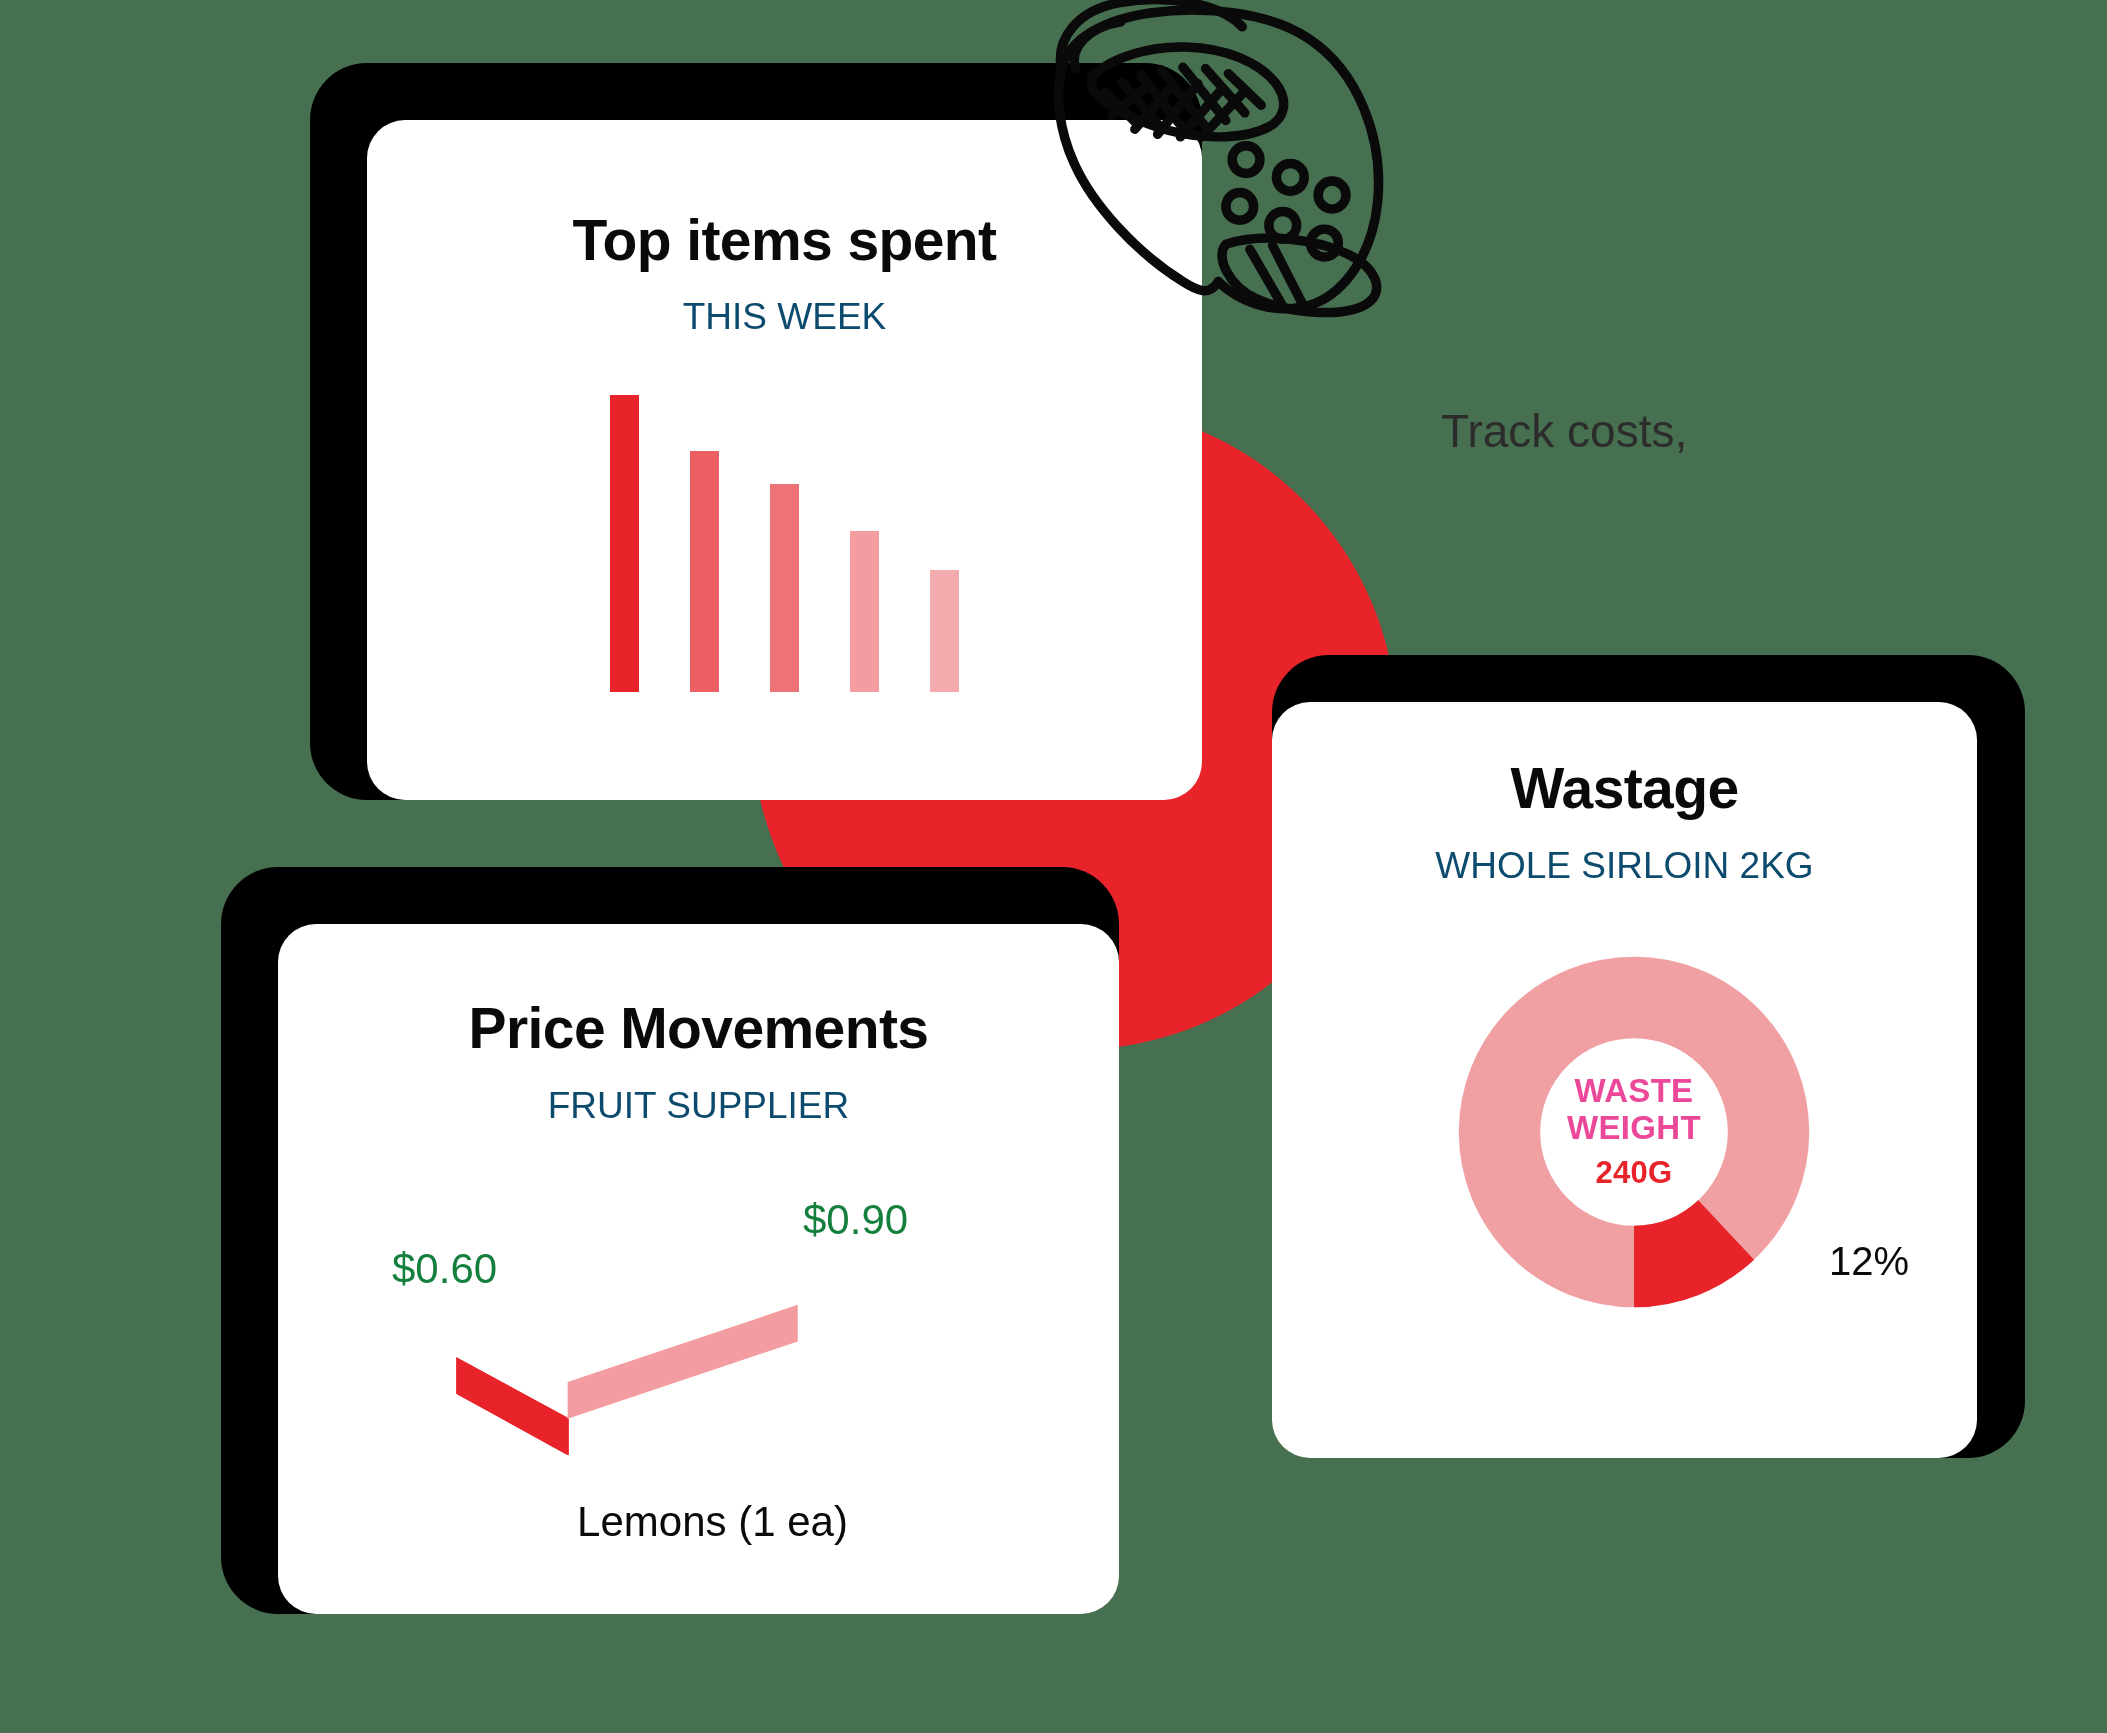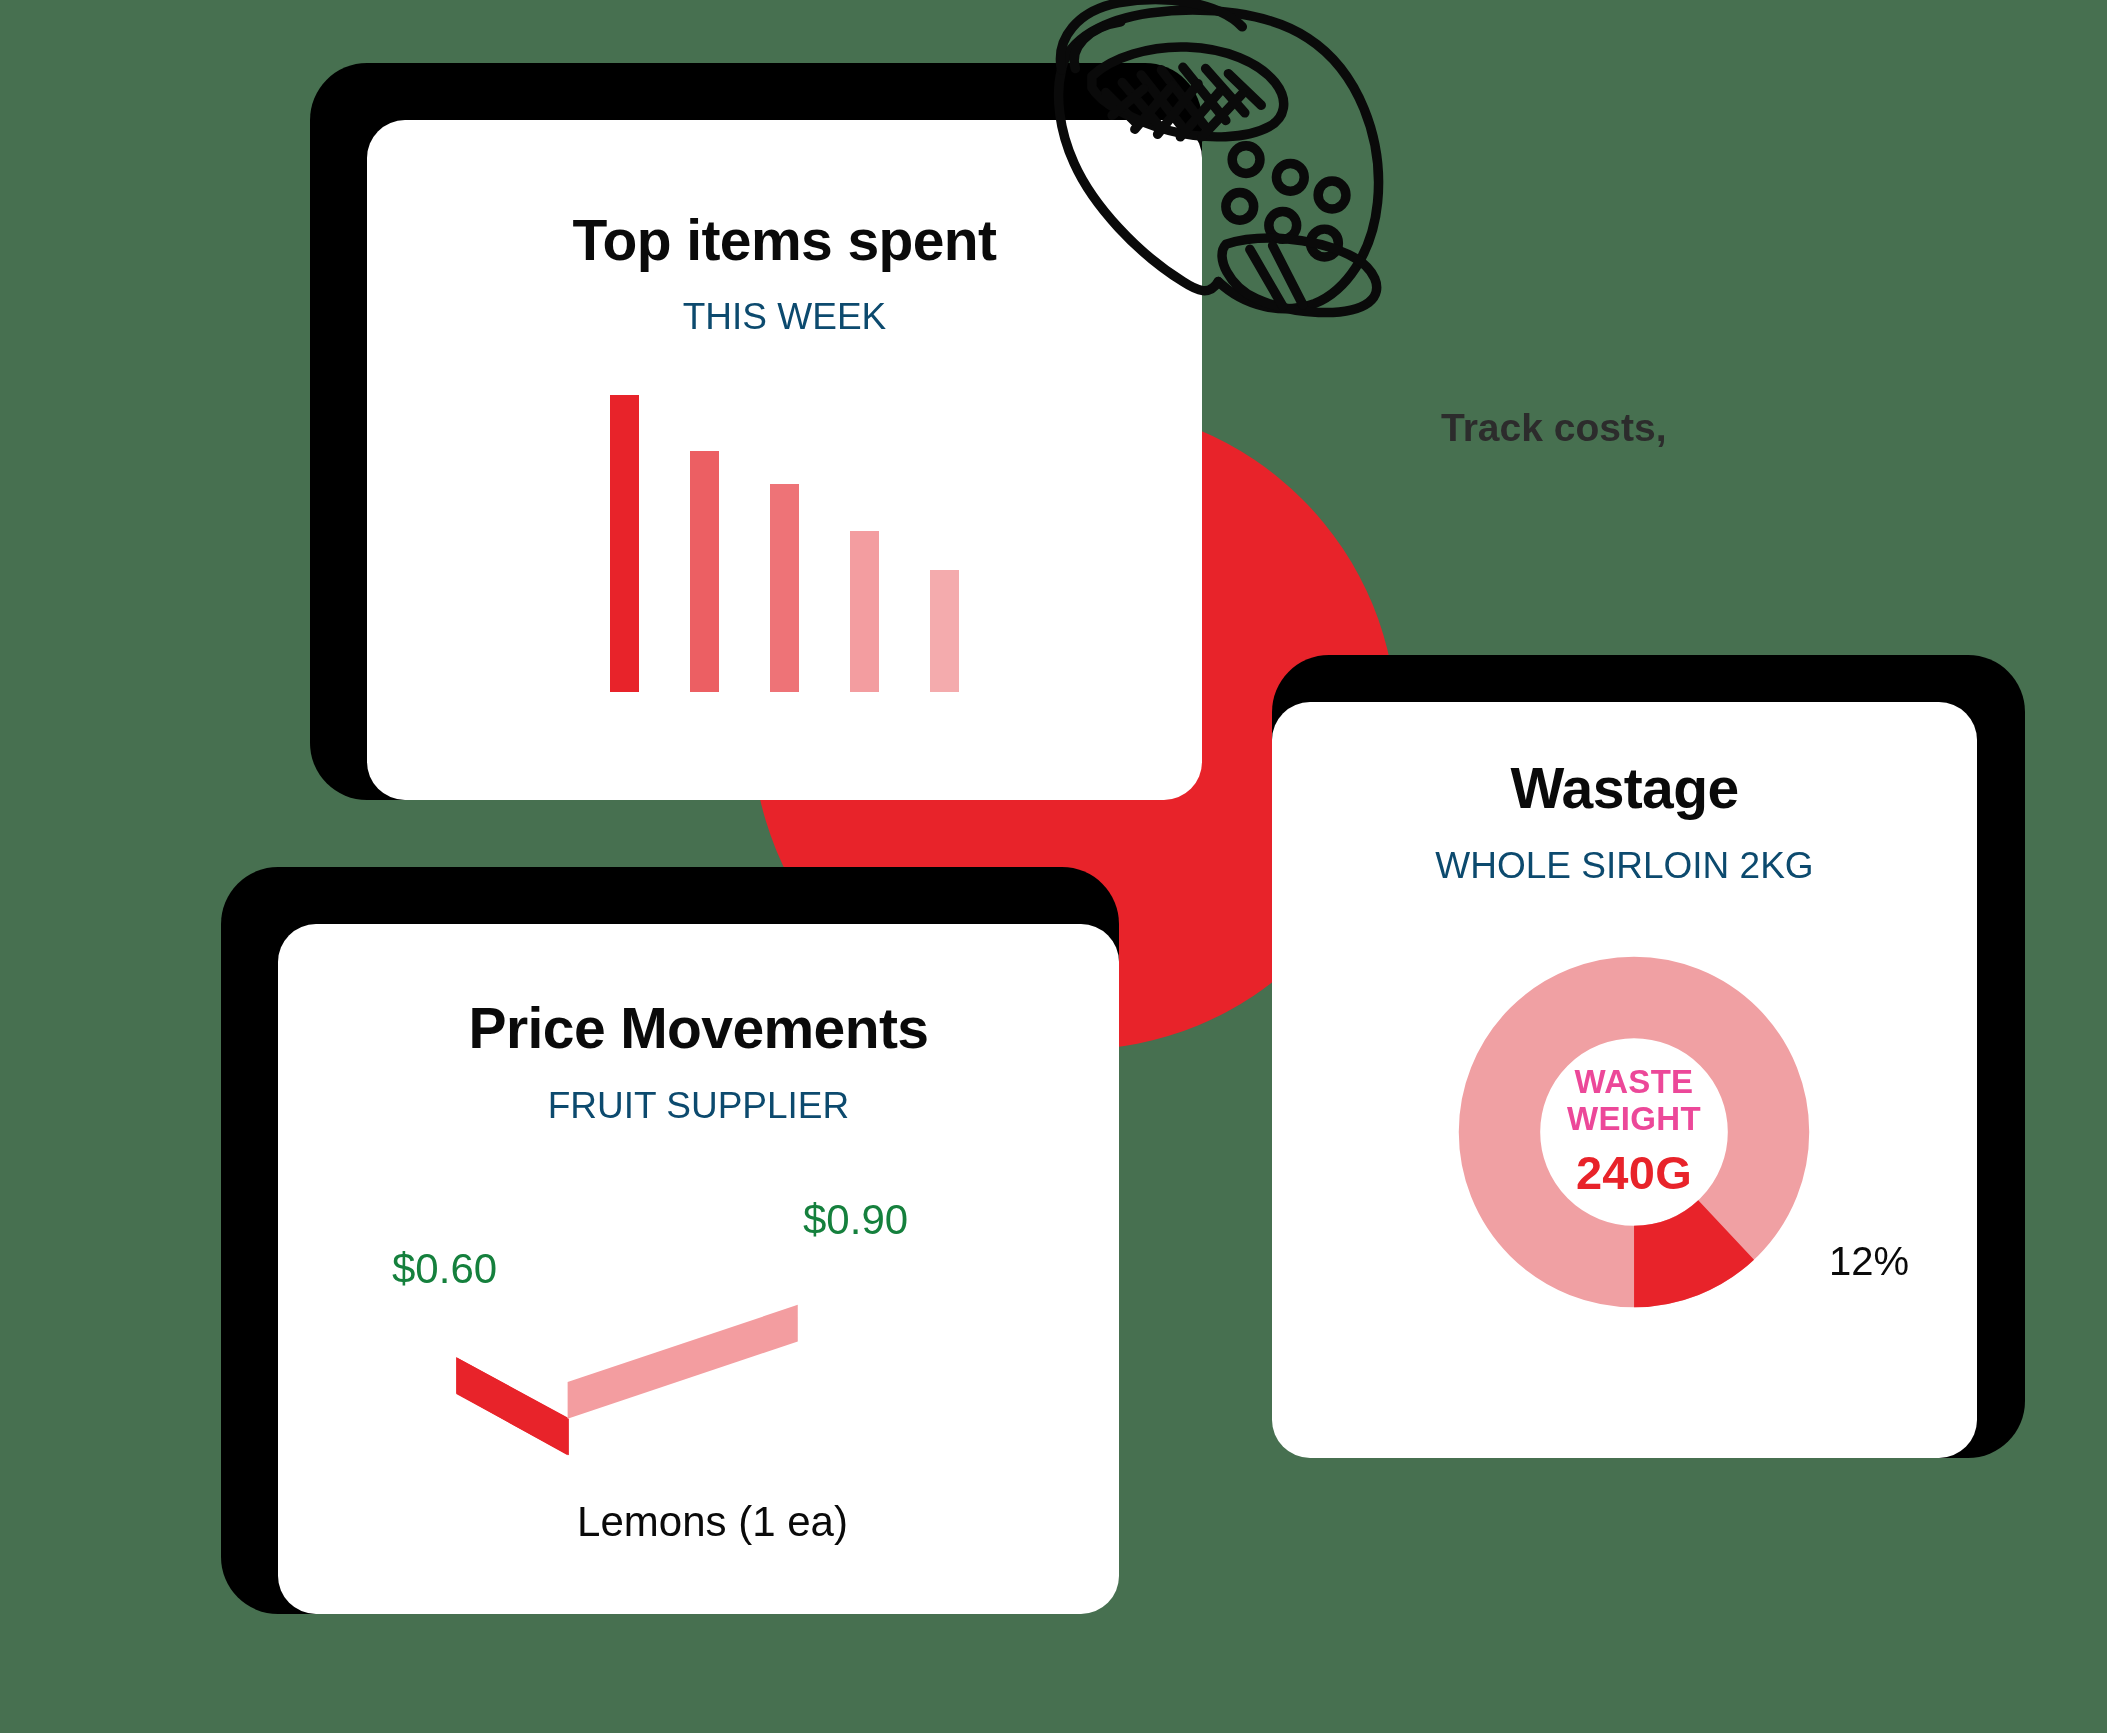--- a/index.html
+++ b/index.html
@@ -102,38 +102,37 @@
     position:absolute;
     left:185px;top:12.7px;width:354px;height:354px;
     display:flex;flex-direction:column;
     align-items:center;justify-content:center;
     pointer-events:none;
   }
   .donut-center .dc-l1,.donut-center .dc-l2{
     font-size:33px;font-weight:bold;color:#ec4899;line-height:1.12;letter-spacing:0.3px;text-align:right;
   }
   .donut-center .dc-val{
-    font-size:47px;font-weight:bold;color:#E8232A;line-height:1.1;margin-top:8.9px;letter-spacing:0.3px;text-align:center;
+    font-size:31px;font-weight:bold;color:#E8232A;line-height:1.1;margin-top:8.9px;letter-spacing:0.3px;text-align:center;
   }
   .donut-pct{
     position:absolute;
     left:557px;top:297px;
     font-size:40px;color:#0a0a0a;
   }
 
   
   .tagline{
     position:absolute;
     left:1441px;top:405px;
     width:519px;
-    font-size:39px;
+    font-size:46px;
     line-height:1.17;
     color:#2c2c2c;
     z-index:4;
-    font-weight:bold;
   }
 
   
   .pos-illo{
     position:absolute;
     left:1017px;top:-6.3px;
     width:443px;height:335px;
     z-index:6;
   }
 </style>

